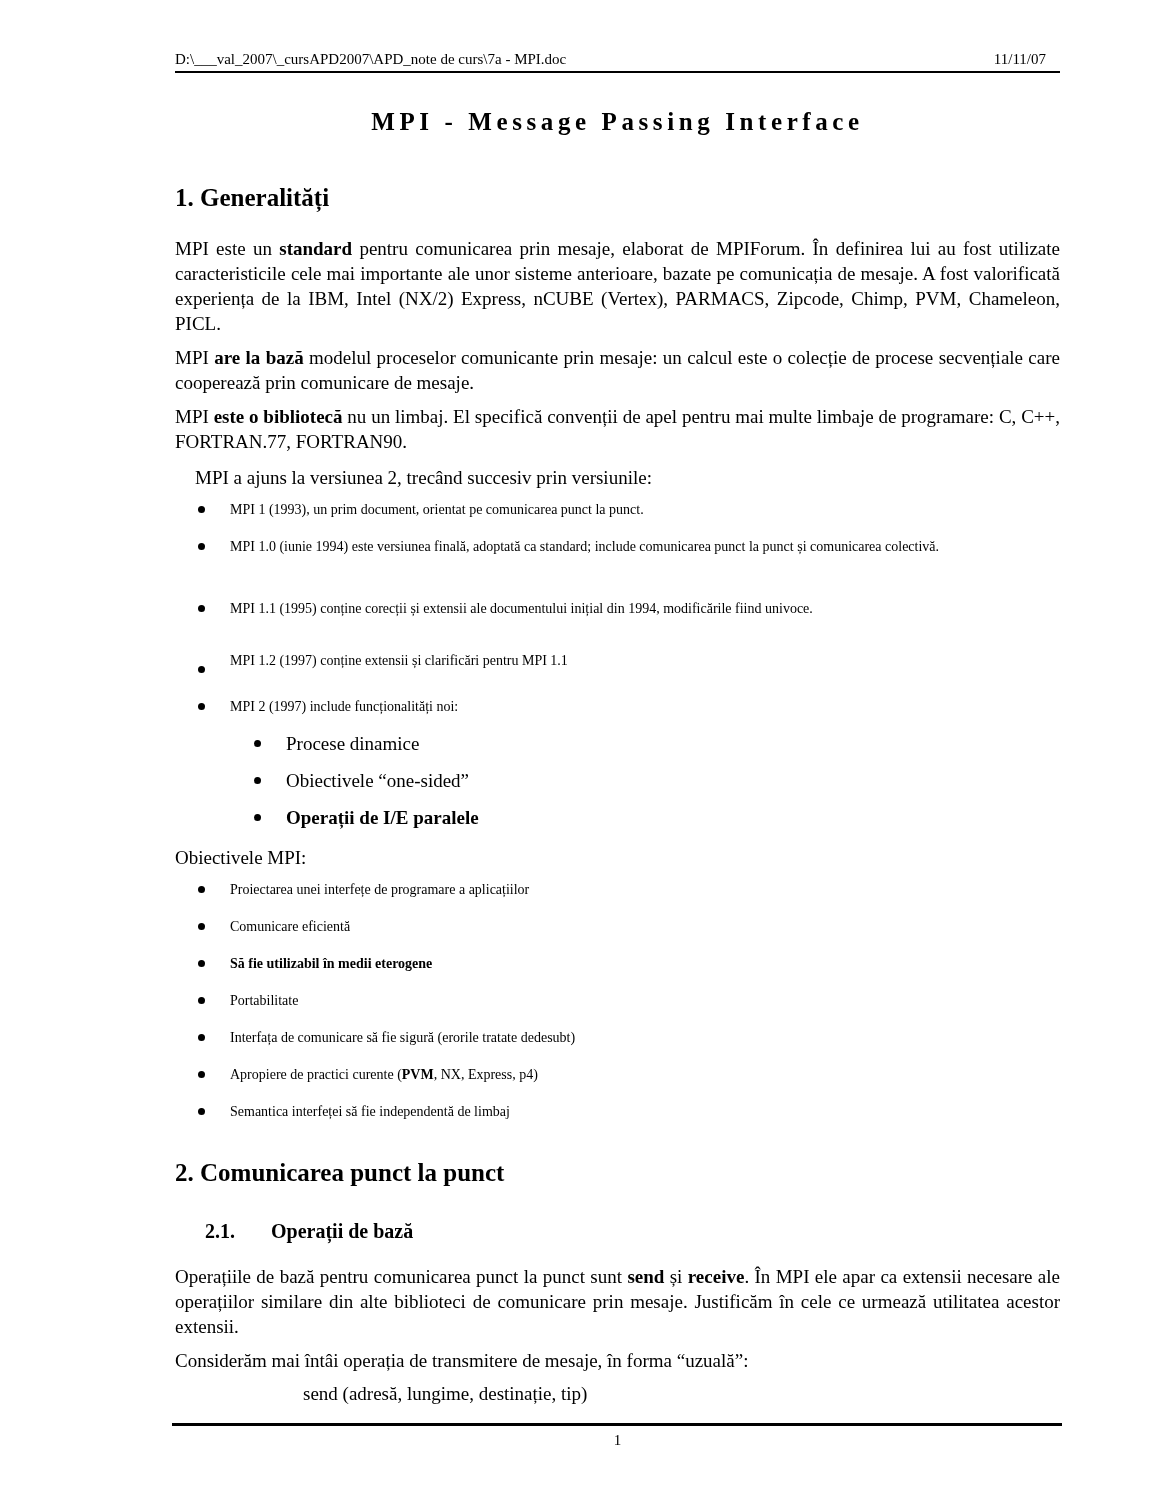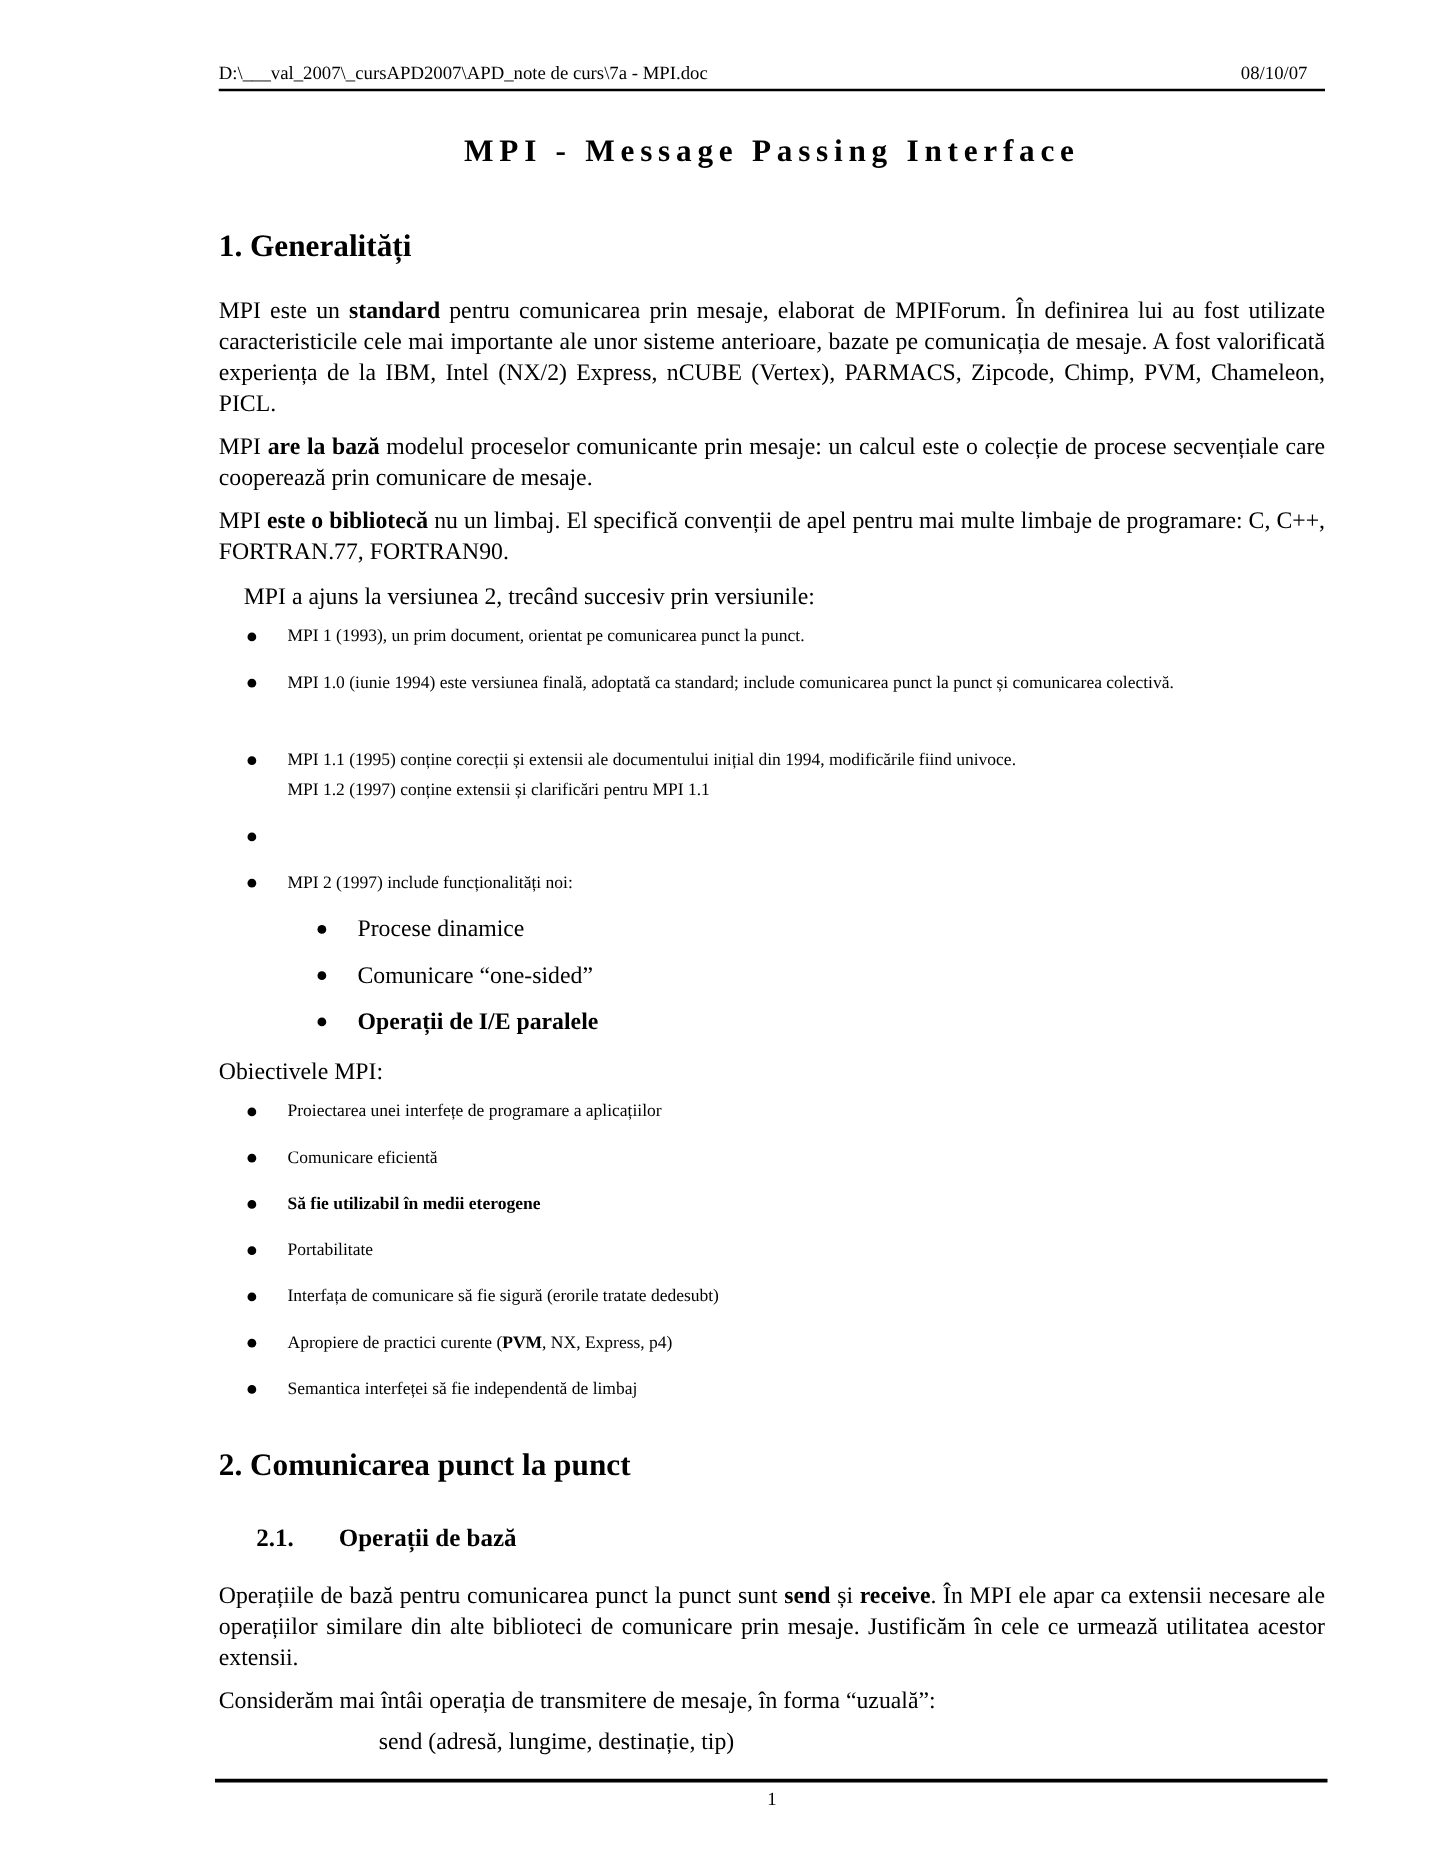--- a/index.html
+++ b/index.html
@@ -26,21 +26,21 @@
   .ftr-rule { position: absolute; left: 172px; top: 1423px; width: 890px; height: 3px; background: #000; }
   .ftr-num { position: absolute; left: 0; width: 1235px; top: 1432px; text-align: center; font-size: 15px; }
 </style>
 </head>
 <body>
 
 <div class="page">
 
   <div class="hdr">
     <span class="l">D:\___val_2007\_cursAPD2007\APD_note de curs\7a - MPI.doc</span>
-    <span class="r">08/10/07</span>
+    <span class="r">11/11/07</span>
   </div>
 
   <div class="title">MPI - Message Passing Interface</div>
 
   <div class="h1" style="top:184px;">1. Generalități</div>
 
   <div class="p" style="top:236px;"><span>MPI este un </span><b>standard</b><span> pentru comunicarea prin mesaje, elaborat de MPIForum. În definirea lui au fost utilizate caracteristicile cele mai importante ale unor sisteme anterioare, bazate pe comunicația de mesaje. A fost valorificată experiența de la IBM, Intel (NX/2) Express, nCUBE (Vertex), PARMACS, Zipcode, Chimp, PVM, Chameleon, PICL.</span></div>
 
   <div class="p" style="top:345px;"><span>MPI </span><b>are la bază</b><span> modelul proceselor comunicante prin mesaje: un calcul este o colecție de procese secvențiale care cooperează prin comunicare de mesaje.</span></div>
 
@@ -51,30 +51,30 @@
   <span class="bullet" style="left:198px; top:506px;"></span>
   <div class="li" style="top:497px;">MPI 1 (1993), un prim document, orientat pe comunicarea punct la punct.</div>
 
   <span class="bullet" style="left:198px; top:543px;"></span>
   <div class="li" style="top:534px;">MPI 1.0 (iunie 1994) este versiunea finală, adoptată ca standard; include comunicarea punct la punct și comunicarea colectivă.</div>
 
   <span class="bullet" style="left:198px; top:605px;"></span>
   <div class="li" style="top:596px;">MPI 1.1 (1995) conține corecții și extensii ale documentului inițial din 1994, modificările fiind univoce.</div>
 
   <span class="bullet" style="left:198px; top:666px;"></span>
-  <div class="li" style="top:620px;">MPI 1.2 (1997) conține extensii și clarificări pentru MPI 1.1</div>
+  <div class="li" style="top:648px;">MPI 1.2 (1997) conține extensii și clarificări pentru MPI 1.1</div>
 
   <span class="bullet" style="left:198px; top:703px;"></span>
   <div class="li" style="top:694px;">MPI 2 (1997) include funcționalități noi:</div>
 
   <span class="bullet" style="left:254px; top:740px;"></span>
   <div class="li2" style="top:731px;">Procese dinamice</div>
 
   <span class="bullet" style="left:254px; top:777px;"></span>
-  <div class="li2" style="top:768px;">Comunicare “one-sided”</div>
+  <div class="li2" style="top:768px;">Obiectivele “one-sided”</div>
 
   <span class="bullet" style="left:254px; top:814px;"></span>
   <div class="li2" style="top:805px;font-weight:bold;">Operații de I/E paralele</div>
 
   <div class="p" style="top:845px;">Obiectivele MPI:</div>
 
   <span class="bullet" style="left:198px; top:886px;"></span>
   <div class="li" style="top:877px;">Proiectarea unei interfețe de programare a aplicațiilor</div>
 
   <span class="bullet" style="left:198px; top:923px;"></span>

